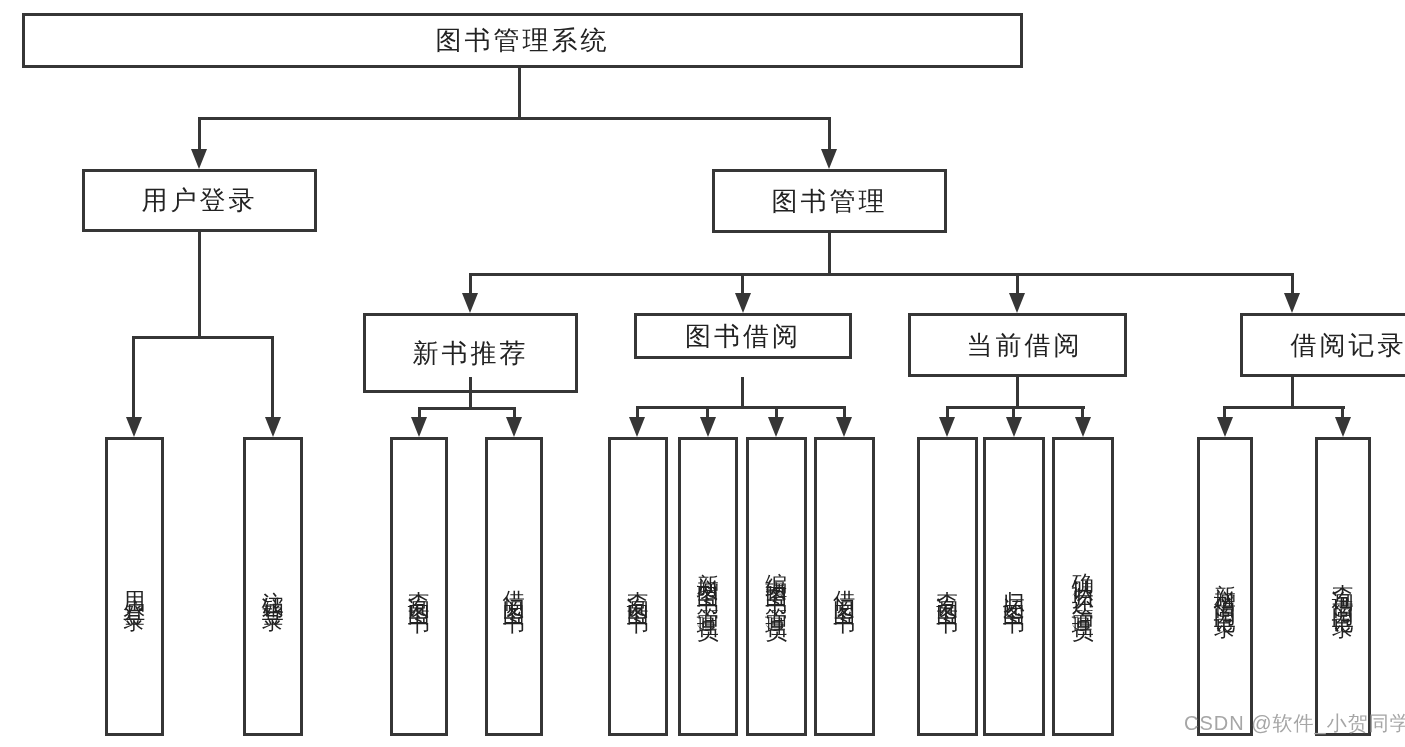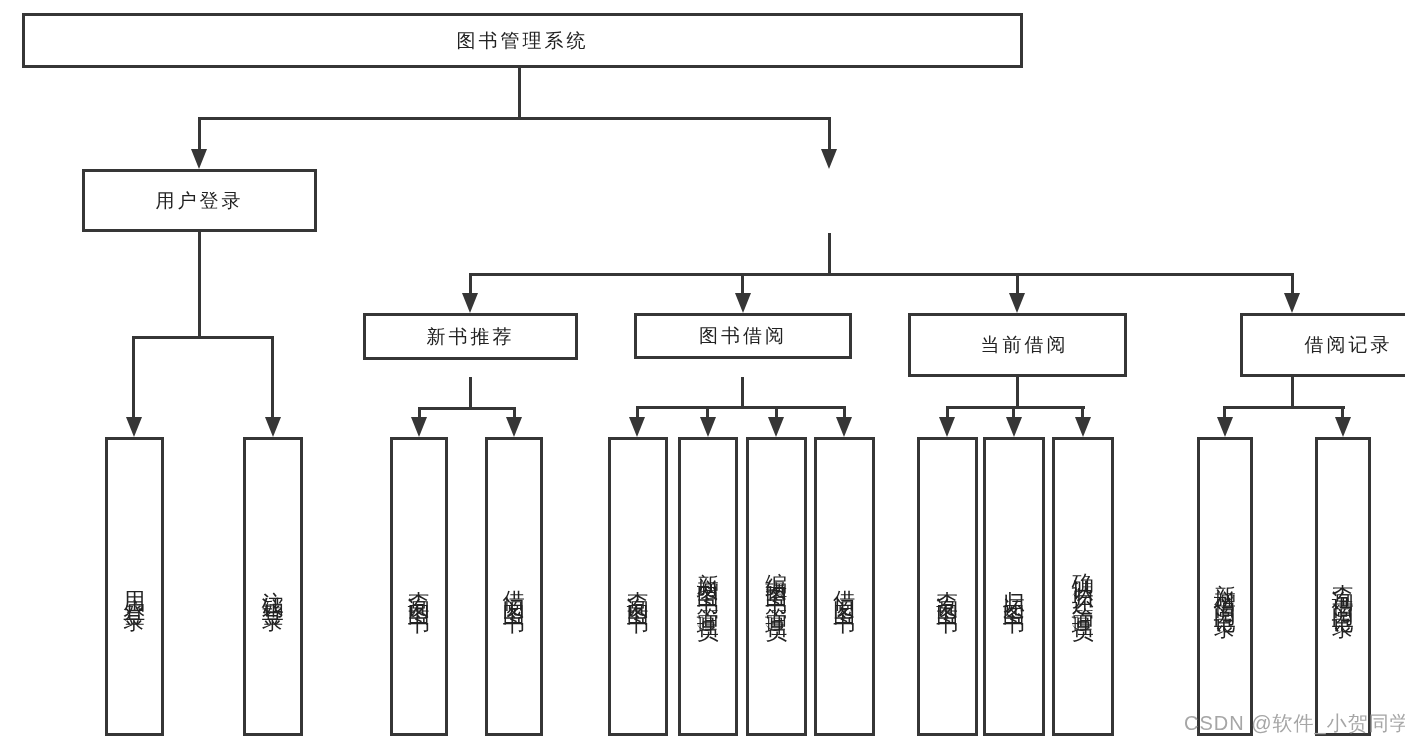--- a/index.html
+++ b/index.html
@@ -19,21 +19,21 @@
   .box{
     position:absolute;
     border:3px solid var(--line);
     background:#fff;
     box-sizing:border-box;
     display:flex;
     align-items:center;
     justify-content:center;
   }
   .hlabel{
-    font-size:19px;
+    font-size:26px;
     letter-spacing:3px;
     color:var(--text);
     white-space:nowrap;
   }
   .vlabel{
     writing-mode:vertical-rl;
     text-orientation:mixed;
     font-size:22px;
     letter-spacing:7px;
     line-height:1.15;
@@ -73,40 +73,43 @@
   <div class="line" style="left:518px;top:68px;width:3px;height:49px;"></div>
   <div class="line" style="left:198px;top:117px;width:633px;height:3px;"></div>
   <div class="line" style="left:198px;top:117px;width:3px;height:34px;"></div>
   <div class="arrow" style="left:191px;top:149px;"></div>
   <div class="line" style="left:828px;top:117px;width:3px;height:34px;"></div>
   <div class="arrow" style="left:821px;top:149px;"></div>
 
   <div class="box" style="left:82px;top:169px;width:235px;height:63px;">
     <span class="hlabel">用户登录</span>
   </div>
+  <div class="box" style="left:712px;top:169px;width:235px;height:64px;">
+    <span class="hlabel">图书管理</span>
+  </div>
 
   <div class="line" style="left:198px;top:232px;width:3px;height:104px;"></div>
   <div class="line" style="left:132px;top:336px;width:142px;height:3px;"></div>
   <div class="line" style="left:132px;top:336px;width:3px;height:83px;"></div>
   <div class="arrow" style="left:126px;top:417px;"></div>
   <div class="line" style="left:271px;top:336px;width:3px;height:83px;"></div>
   <div class="arrow" style="left:265px;top:417px;"></div>
 
   <div class="line" style="left:828px;top:233px;width:3px;height:40px;"></div>
   <div class="line" style="left:469px;top:273px;width:825px;height:3px;"></div>
   <div class="line" style="left:469px;top:273px;width:3px;height:24px;"></div>
   <div class="arrow" style="left:462px;top:293px;"></div>
   <div class="line" style="left:741px;top:273px;width:3px;height:24px;"></div>
   <div class="arrow" style="left:735px;top:293px;"></div>
   <div class="line" style="left:1016px;top:273px;width:3px;height:24px;"></div>
   <div class="arrow" style="left:1009px;top:293px;"></div>
   <div class="line" style="left:1291px;top:273px;width:3px;height:24px;"></div>
   <div class="arrow" style="left:1284px;top:293px;"></div>
 
-  <div class="box" style="left:363px;top:313px;width:215px;height:47px;">
+  <div class="box" style="left:363px;top:313px;width:215px;height:80px;">
     <span class="hlabel">新书推荐</span>
   </div>
   <div class="box" style="left:634px;top:313px;width:218px;height:46px;">
     <span class="hlabel">图书借阅</span>
   </div>
   <div class="box" style="left:908px;top:313px;width:219px;height:64px;padding-left:14px;">
     <span class="hlabel">当前借阅</span>
   </div>
   <div class="box" style="left:1240px;top:313px;width:217px;height:64px;">
     <span class="hlabel">借阅记录</span>

